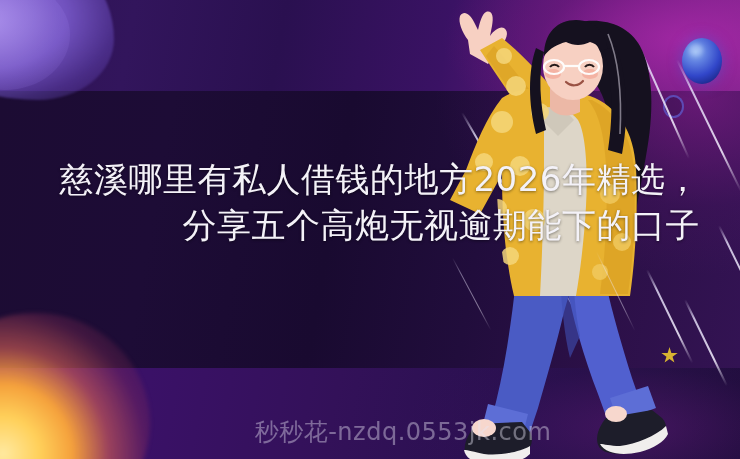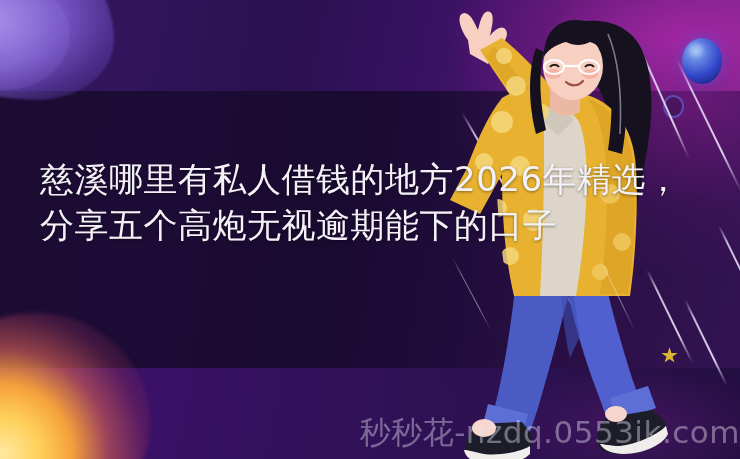--- a/index.html
+++ b/index.html
@@ -141,40 +141,40 @@
     height: 465px;
   }
   #figure svg { display: block; }
 
   
   #title {
     position: absolute;
     left: 0;
     top: 156px;
     width: 740px;
-    text-align: left;
+    text-align: right;
     color: #f4f2f8;
     font-size: 34px;
     line-height: 46px;
     letter-spacing: 0.5px;
     padding: 0 40px;
     box-sizing: border-box;
     font-family: "DejaVu Sans", "Liberation Sans", sans-serif;
     text-shadow: 0 1px 3px rgba(0,0,0,0.45);
   }
 
   
   #watermark {
     position: absolute;
     left: 0;
     top: 412px;
     width: 740px;
-    text-align: right;
+    text-align: center;
     color: rgba(232,228,244,0.42);
-    font-size: 31px;
+    font-size: 24px;
     line-height: 40px;
     letter-spacing: 0.5px;
     font-family: "DejaVu Sans", "Liberation Sans", sans-serif;
     padding-left: 66px;
     box-sizing: border-box;
     pointer-events: none;
   }
 </style>
 </head>
 <body>

